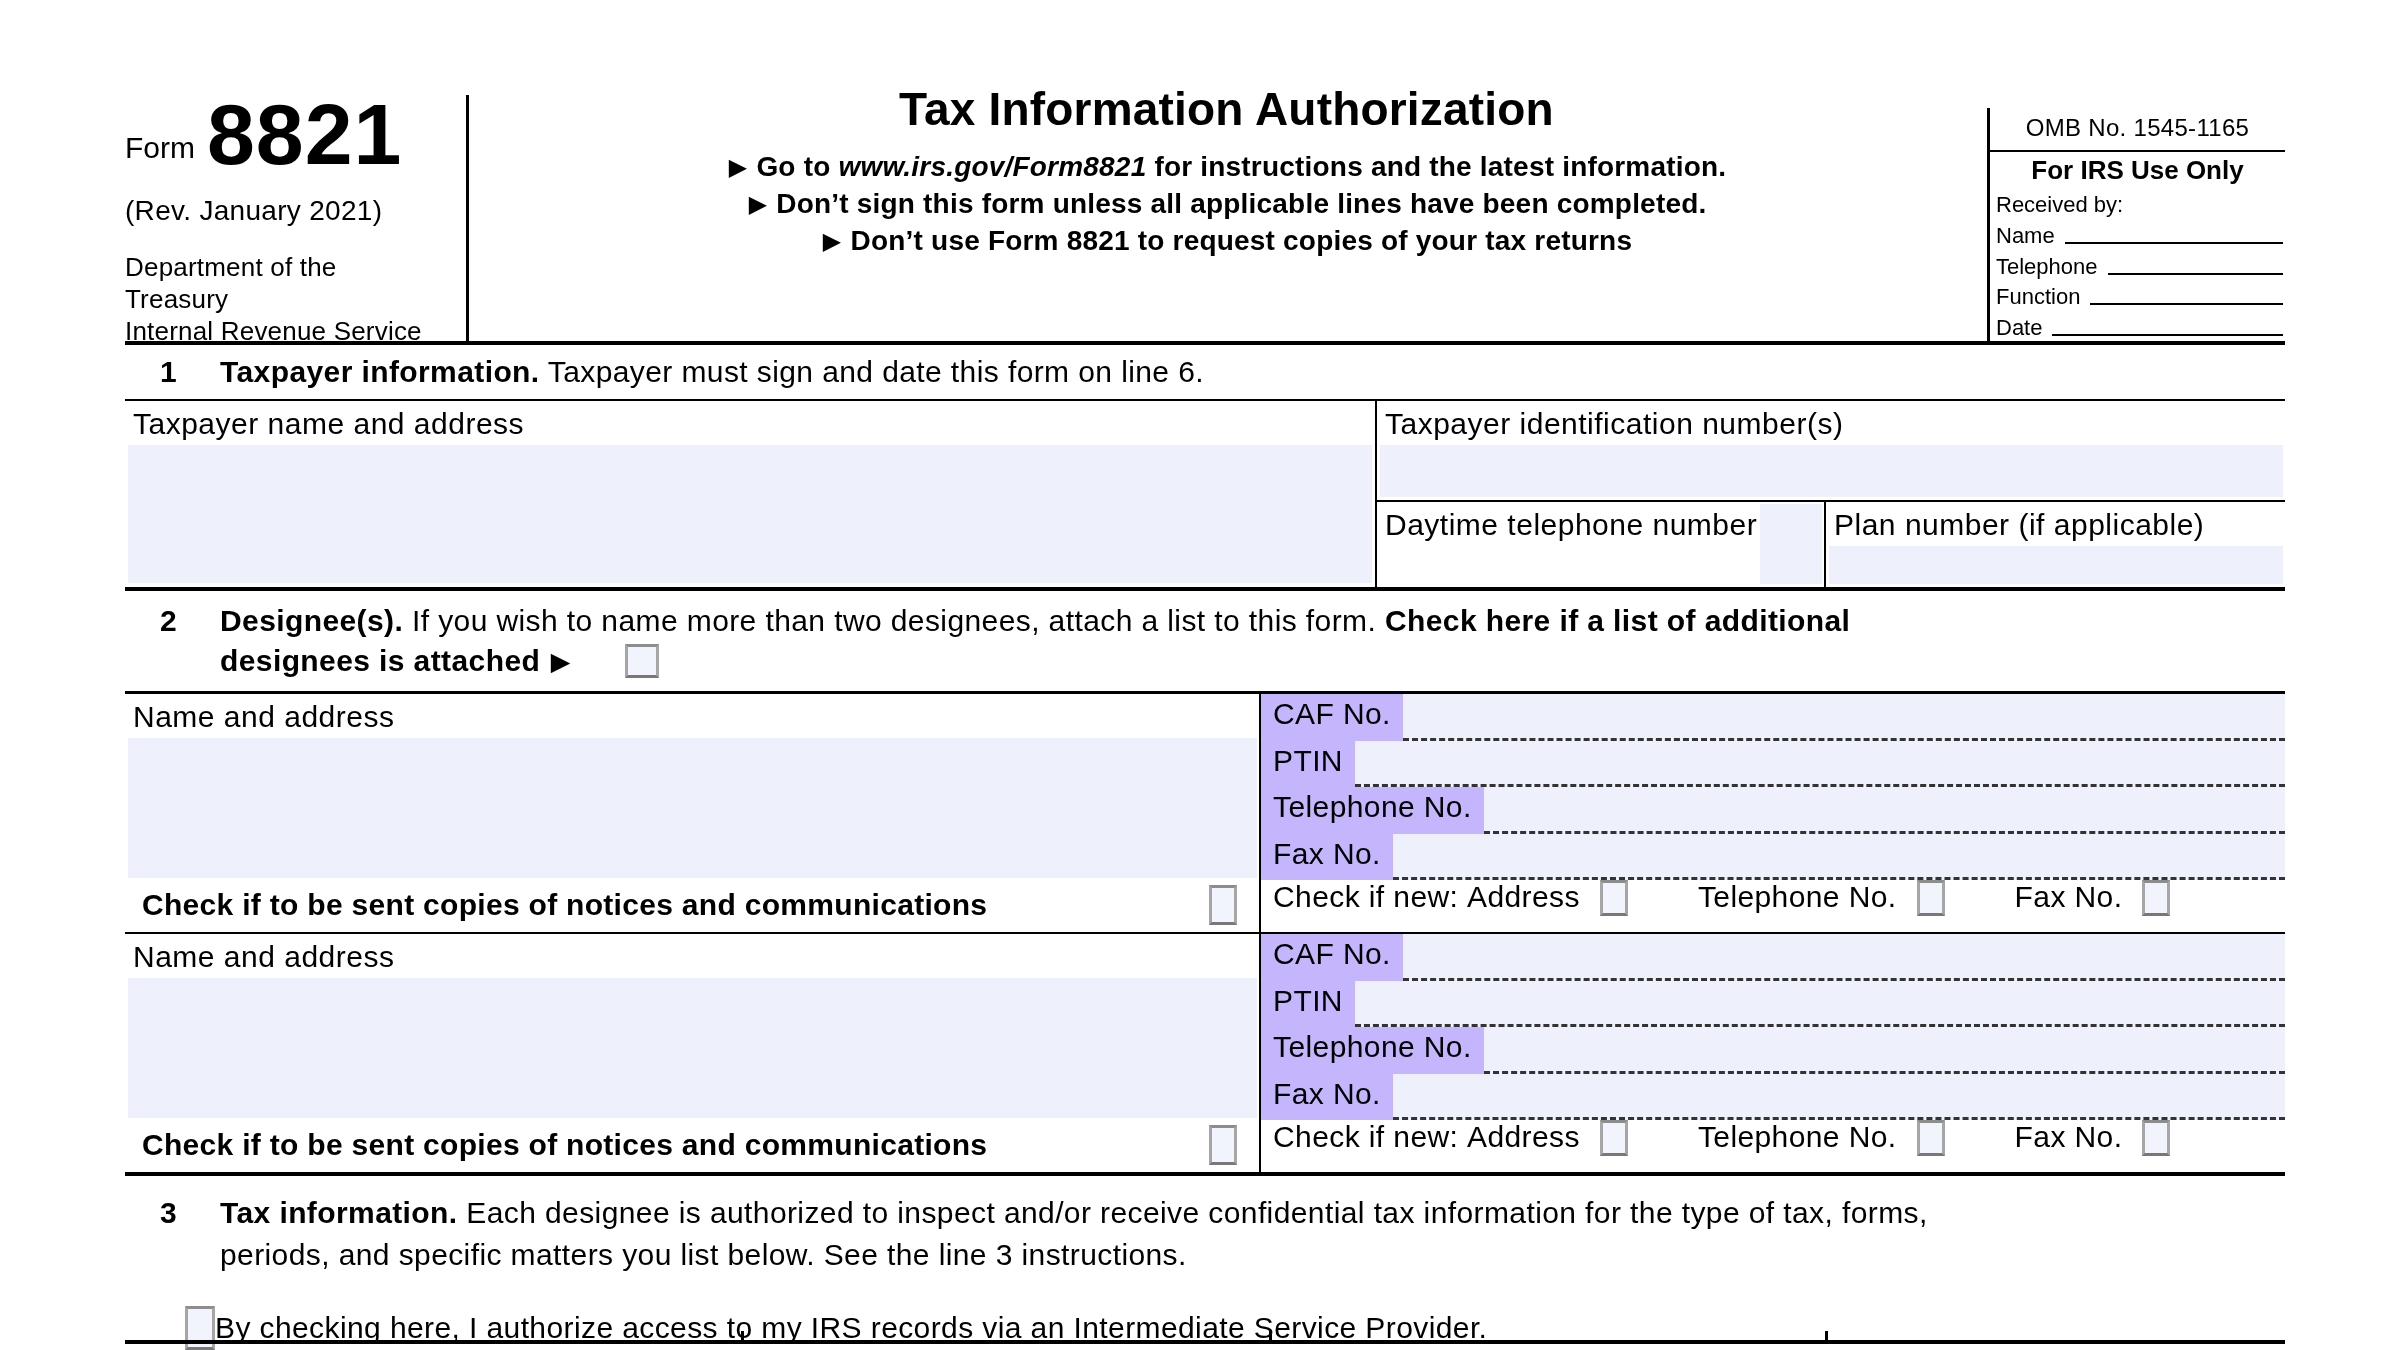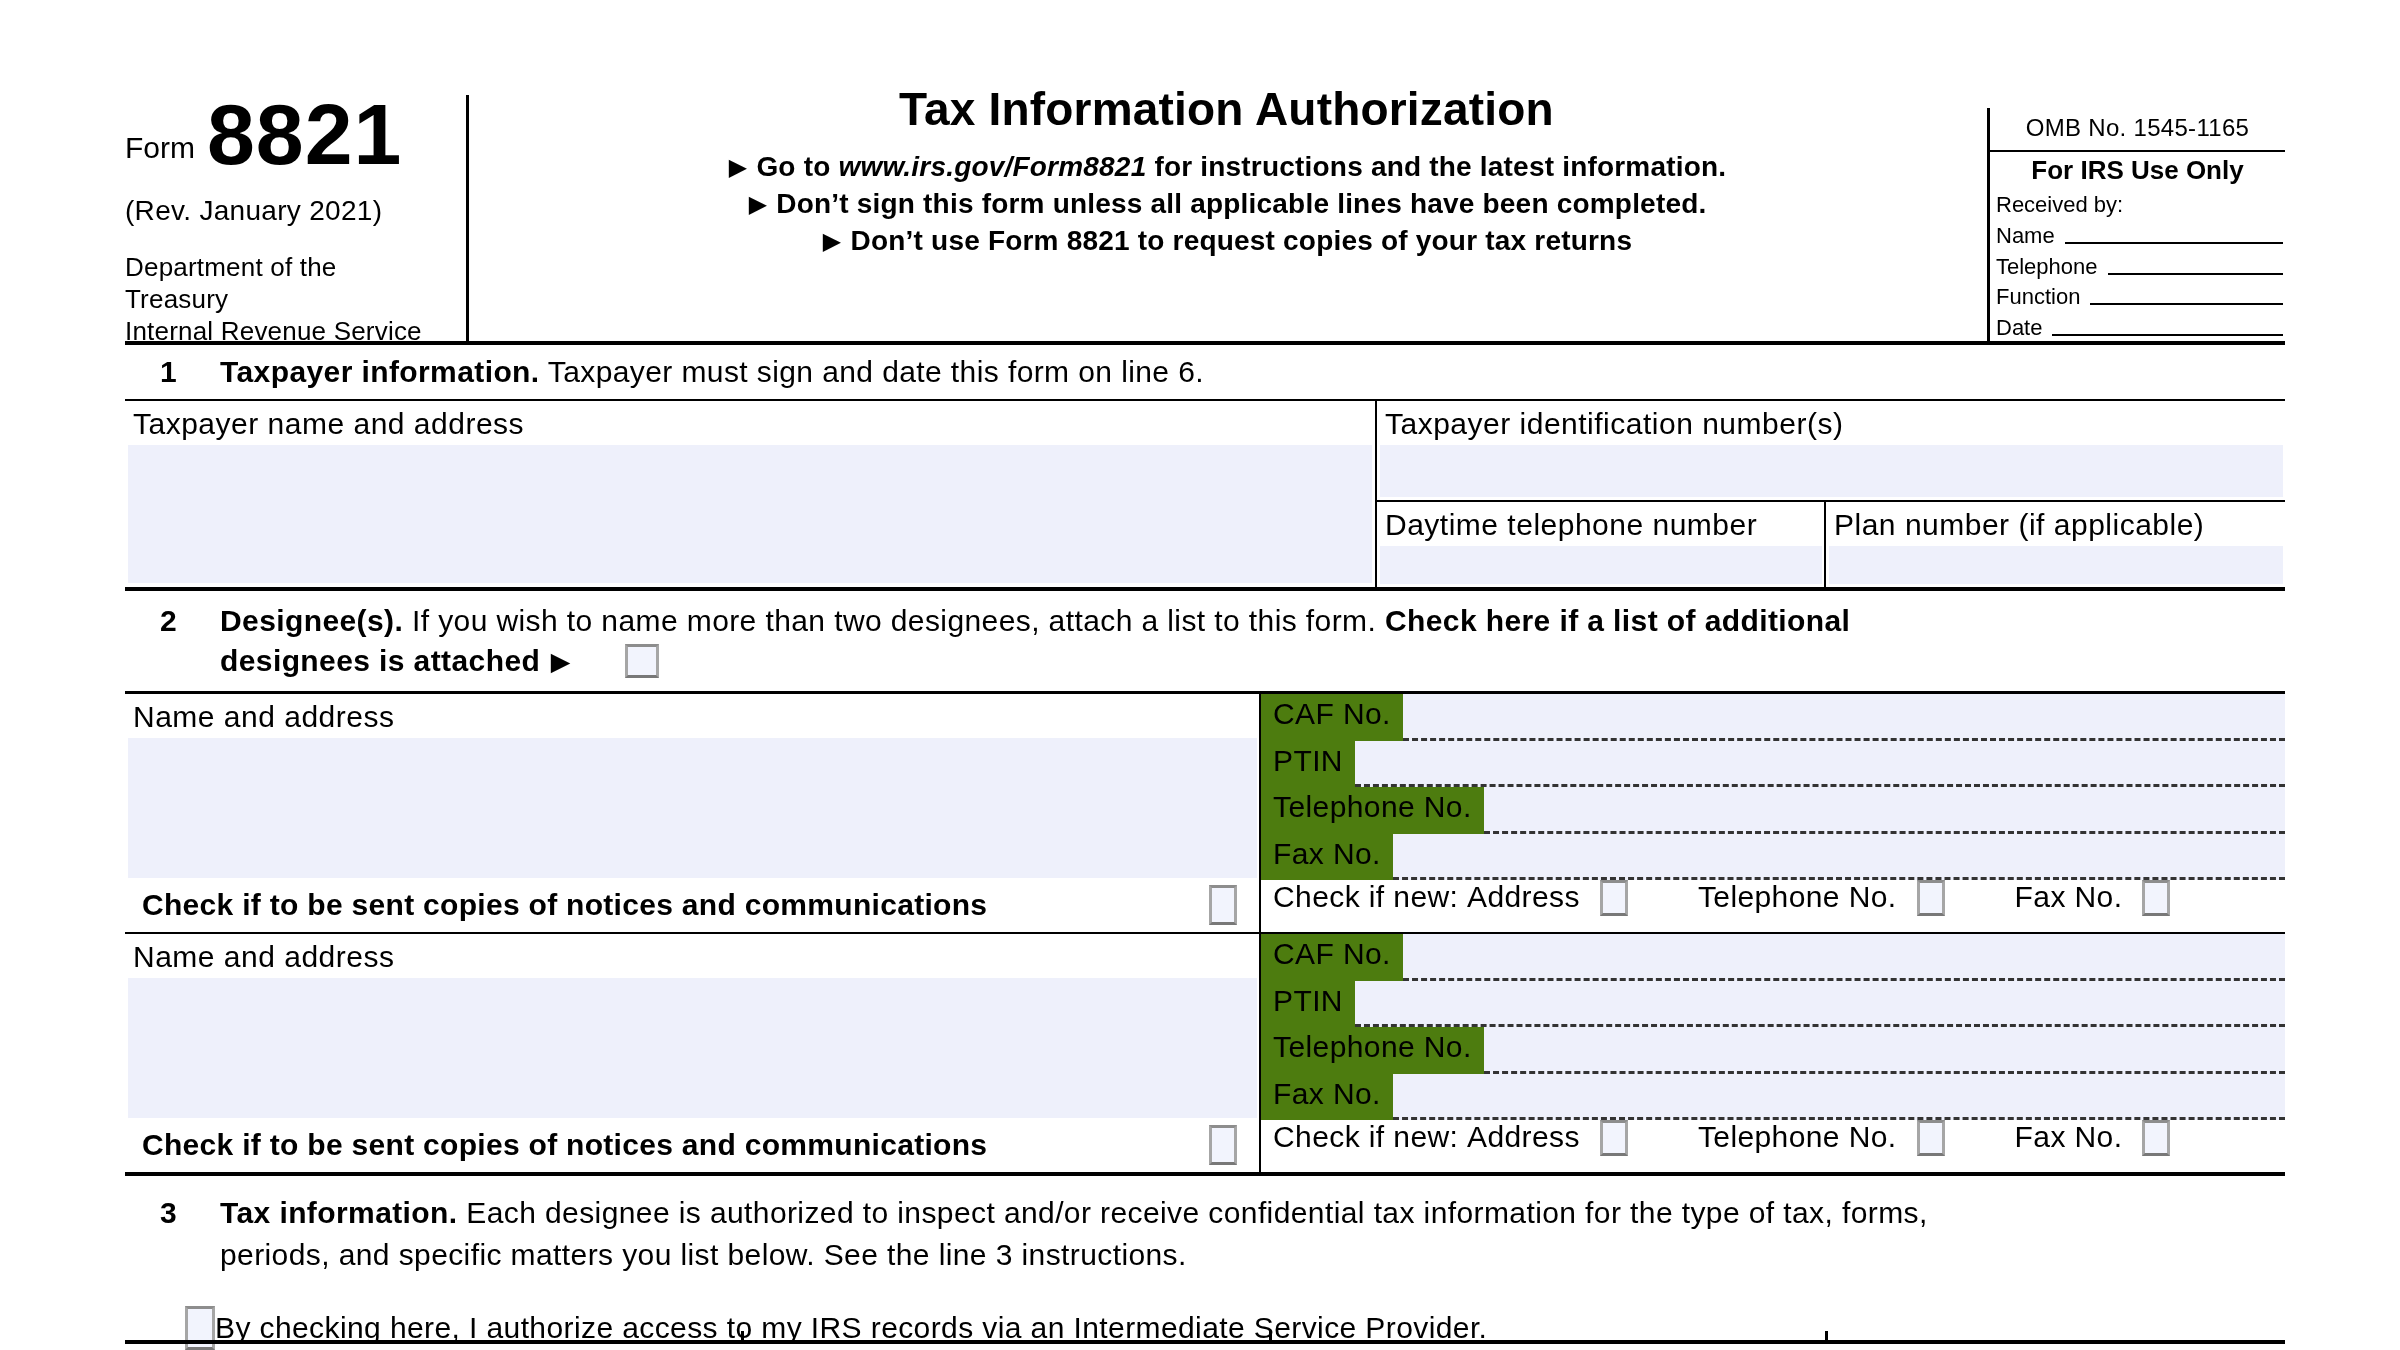--- a/index.html
+++ b/index.html
@@ -45,33 +45,33 @@
   .fill { background:var(--field-fill); }
 
   
   .sec1-body { display:flex; height:190px; border-bottom:4px solid var(--ink); }
   .s1-left { width:1252px; border-right:2px solid var(--ink); display:flex; flex-direction:column; }
   .s1-left .fill { flex:1; margin:2px 3px 4px 3px; }
   .s1-right { flex:1; display:flex; flex-direction:column; }
   .s1-tin { flex:54; border-bottom:2px solid var(--ink); display:flex; flex-direction:column; }
   .s1-tin .fill { flex:1; margin:2px 2px 3px 3px; }
   .s1-row2 { flex:46; display:flex; }
-  .s1-phone { width:449px; border-right:2px solid var(--ink); display:flex; flex-direction:column; }
+  .s1-phone { width:449px; border-right:2px solid var(--ink); display:flex; }
   .s1-plan { flex:1; display:flex; flex-direction:column; }
   .s1-row2 .fill { flex:1; margin:2px 2px 3px 3px; }
 
   
   .designee { display:flex; height:240px; border-bottom:2px solid var(--ink); }
   .designee.last { border-bottom:4px solid var(--ink); height:242px; }
   .d-left { width:1136px; border-right:2px solid var(--ink); display:flex; flex-direction:column; }
   .d-left .fill { flex:1; margin:2px 2px 0 3px; }
   .d-check { height:54px; display:flex; align-items:center; font-weight:bold; font-size:30px; padding-left:17px; letter-spacing:.3px; }
   .d-right { flex:1; display:flex; flex-direction:column; font-size:30px; }
   .frow { flex:1; display:flex; }
-  .flabel { background:#4d7c0f; padding:3px 12px 0 12px; white-space:nowrap; letter-spacing:.4px; }
+  .flabel { background:#c4b5fd; padding:3px 12px 0 12px; white-space:nowrap; letter-spacing:.4px; }
   .dfield { flex:1; background:var(--field-fill); border-bottom:3px dashed #333; }
   .d-checknew { height:52px; display:flex; align-items:flex-start; padding-left:12px; letter-spacing:.4px; }
 
   
   .cb { display:inline-block; background:#f2f4fd; border:3px solid #a6a6a6;
         border-top-color:#8d8d8d; border-bottom-color:#787878; }
   .cb-attach { width:34px; height:34px; vertical-align:-7px; margin-left:45px; }
   .cb-notices { width:28px; height:40px; margin-left:auto; margin-right:22px; }
   .cb-new { width:28px; height:36px; margin-left:20px; }
   .gap-lg { margin-left:70px; }

